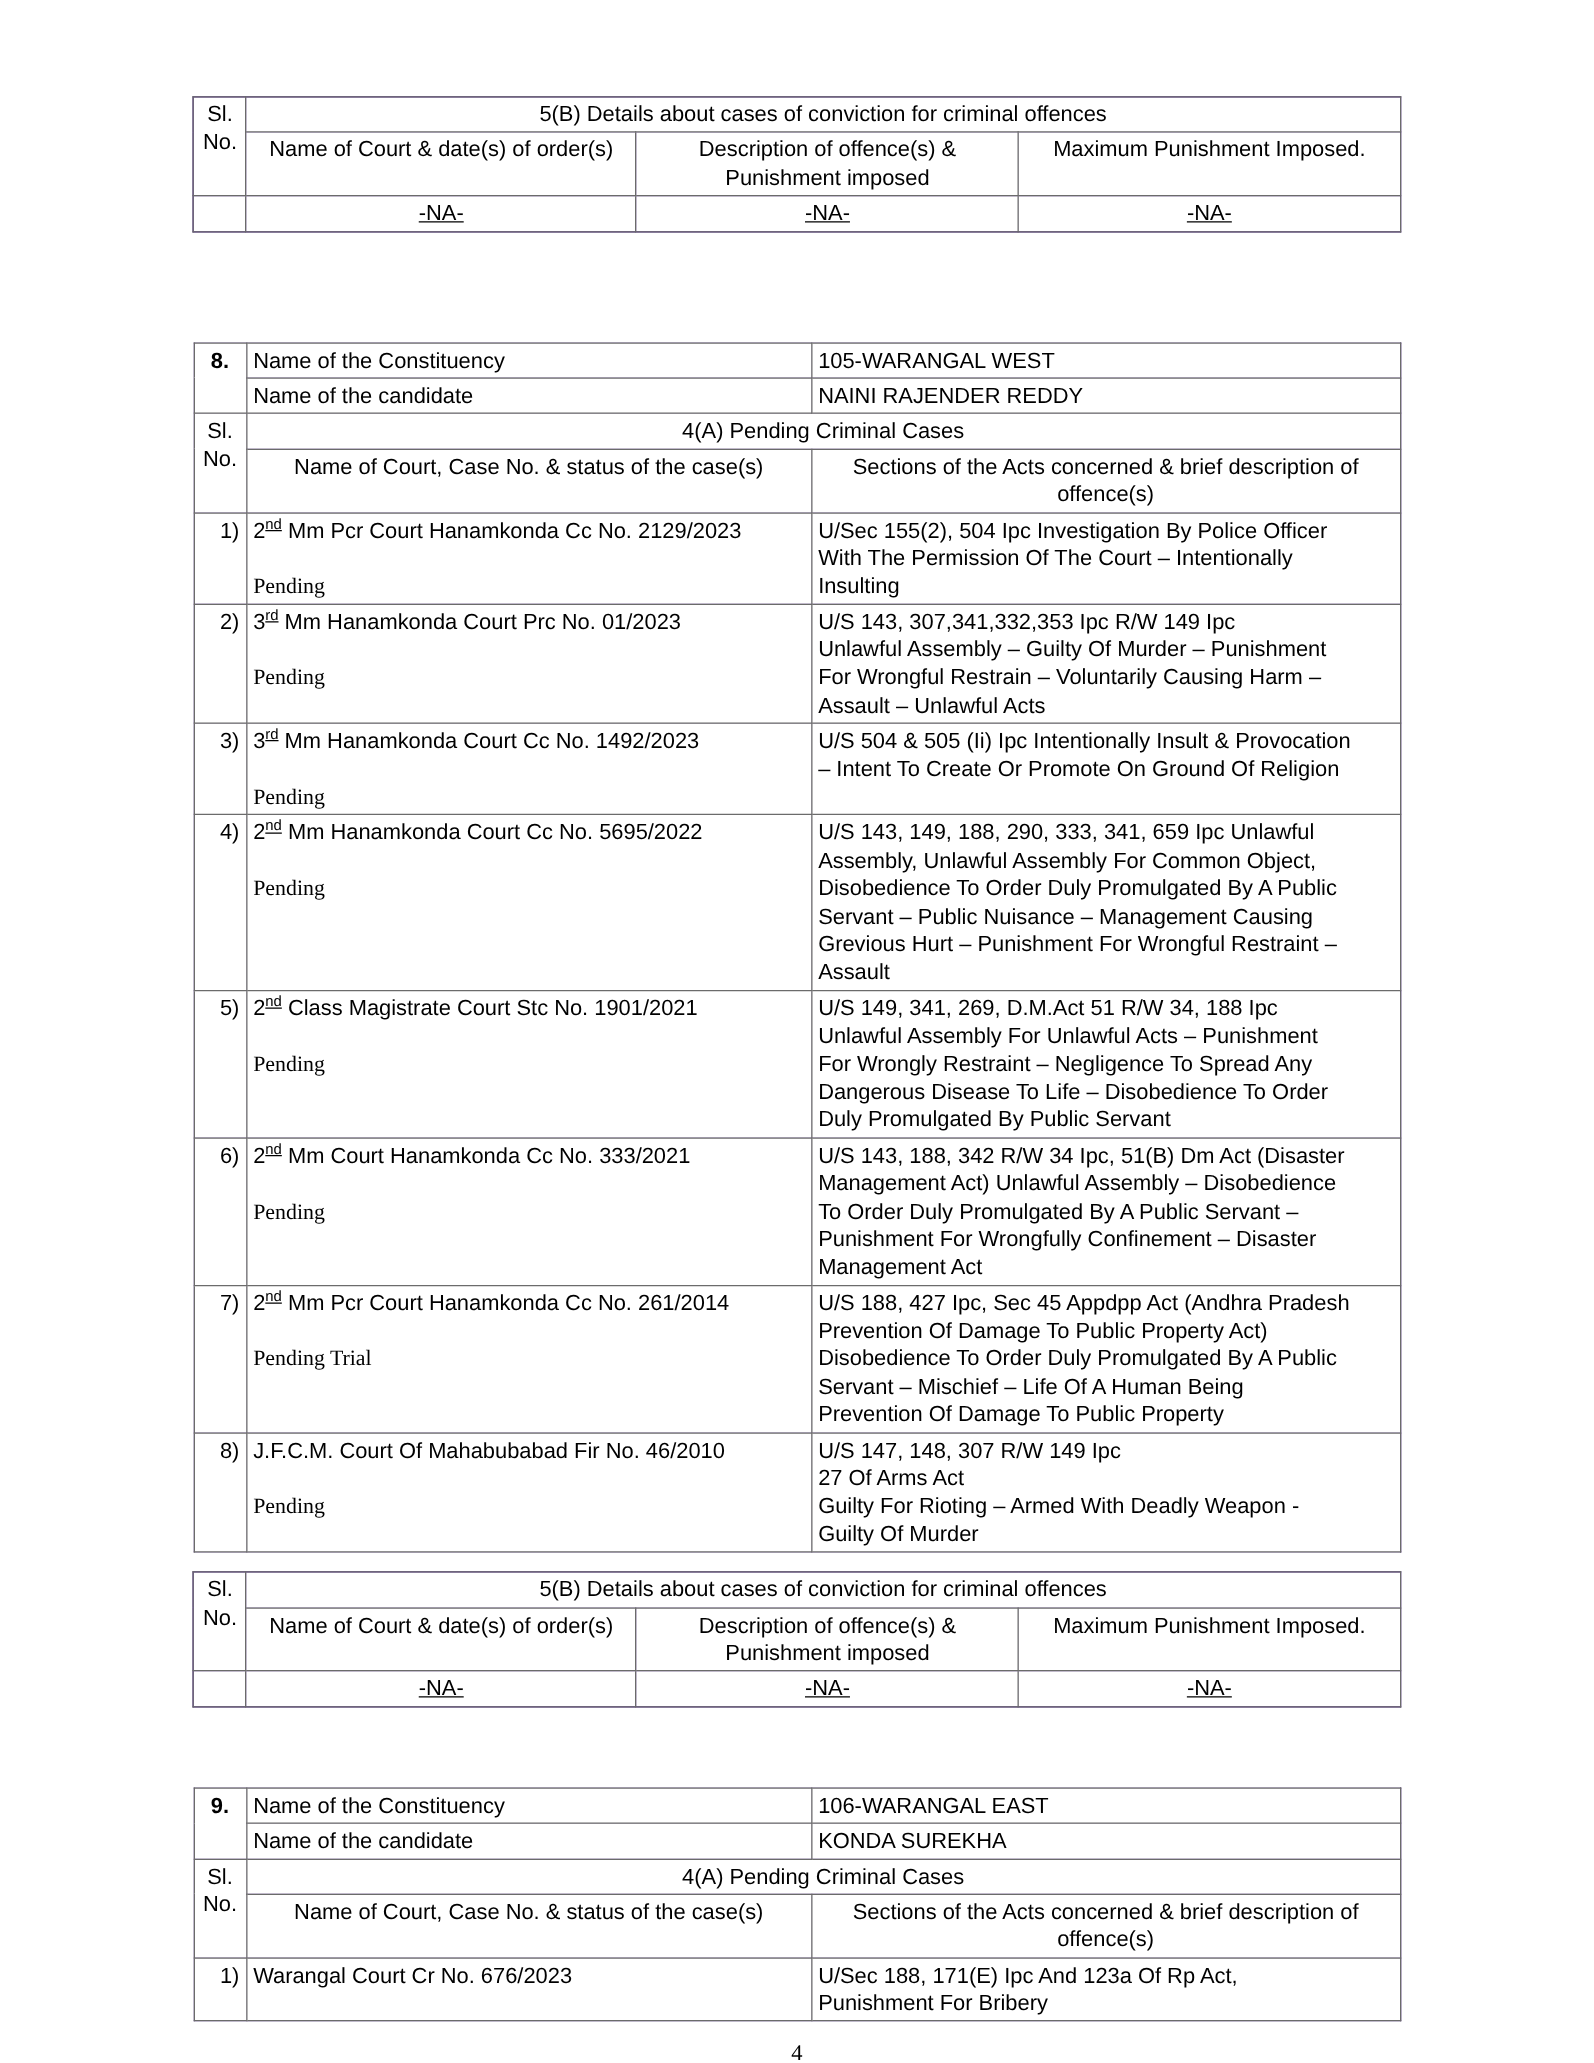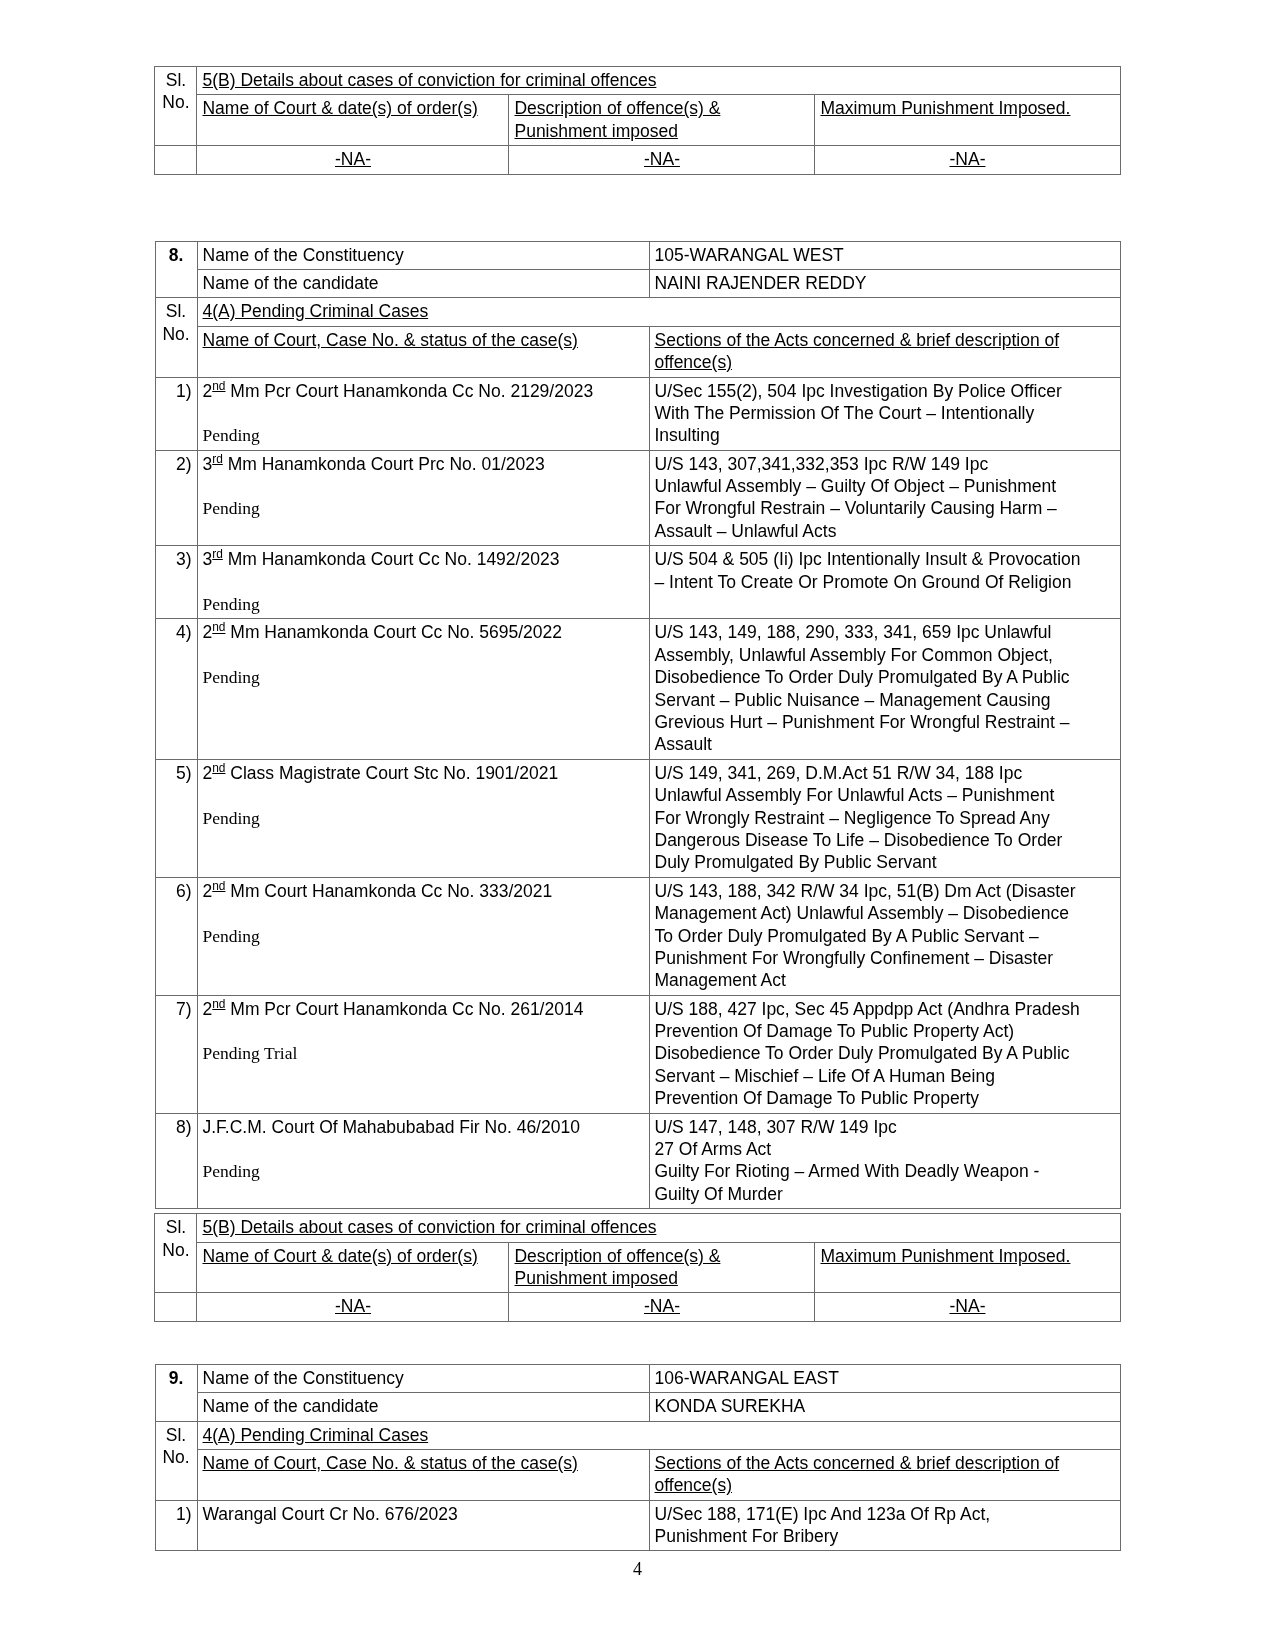--- a/index.html
+++ b/index.html
@@ -19,21 +19,21 @@
     position: relative;
     width: 1275px;
     height: 1650px;
     box-sizing: border-box;
     padding: 0;
   }
 
   table.doc {
     border-collapse: collapse;
     table-layout: fixed;
-    margin: 4px auto;
+    margin: 15px auto;
     width: 965px;
     background: #4c1d95;
   }
   table.doc td {
     border: 1px solid #6b6b6b;
     padding: 2px 5px 3px 5px;
     font-size: 17.5px;
     line-height: 1.28;
     vertical-align: top;
     background: #fff;
@@ -59,23 +59,22 @@
     padding-right: 3px;
     font-size: 17.5px;
   }
   .grp-num {
     text-align: center;
     vertical-align: middle;
     font-weight: bold;
     font-size: 19px;
   }
   .hdr-center {
-    text-align: left;
+    text-align: center;
     vertical-align: middle;
-    text-decoration: underline;
   }
   sup {
     font-size: 0.68em;
     vertical-align: super;
     line-height: 0;
     text-decoration: underline;
   }
   .court-name { display: block; }
   .court-status { display: block; font-family: Liberation Serif, serif; }
   .spacer-gap { display: block; }
@@ -188,21 +187,21 @@
 
     <tr>
       <td class="idx-cell">2)</td>
       <td>
         <span class="court-name"><span>3</span><sup>rd</sup><span> Mm Hanamkonda Court Prc No. 01/2023</span></span>
         <span class="spacer-gap">&nbsp;</span>
         <span class="court-status">Pending</span>
       </td>
       <td class="sections-lines">
         <span>U/S 143, 307,341,332,353 Ipc R/W 149 Ipc</span>
-        <span>Unlawful Assembly – Guilty Of Object – Punishment</span>
+        <span>Unlawful Assembly – Guilty Of Murder – Punishment</span>
         <span>For Wrongful Restrain – Voluntarily Causing Harm –</span>
         <span>Assault – Unlawful Acts</span>
       </td>
     </tr>
 
     <tr>
       <td class="idx-cell">3)</td>
       <td>
         <span class="court-name"><span>3</span><sup>rd</sup><span> Mm Hanamkonda Court Cc No. 1492/2023</span></span>
         <span class="spacer-gap">&nbsp;</span>

